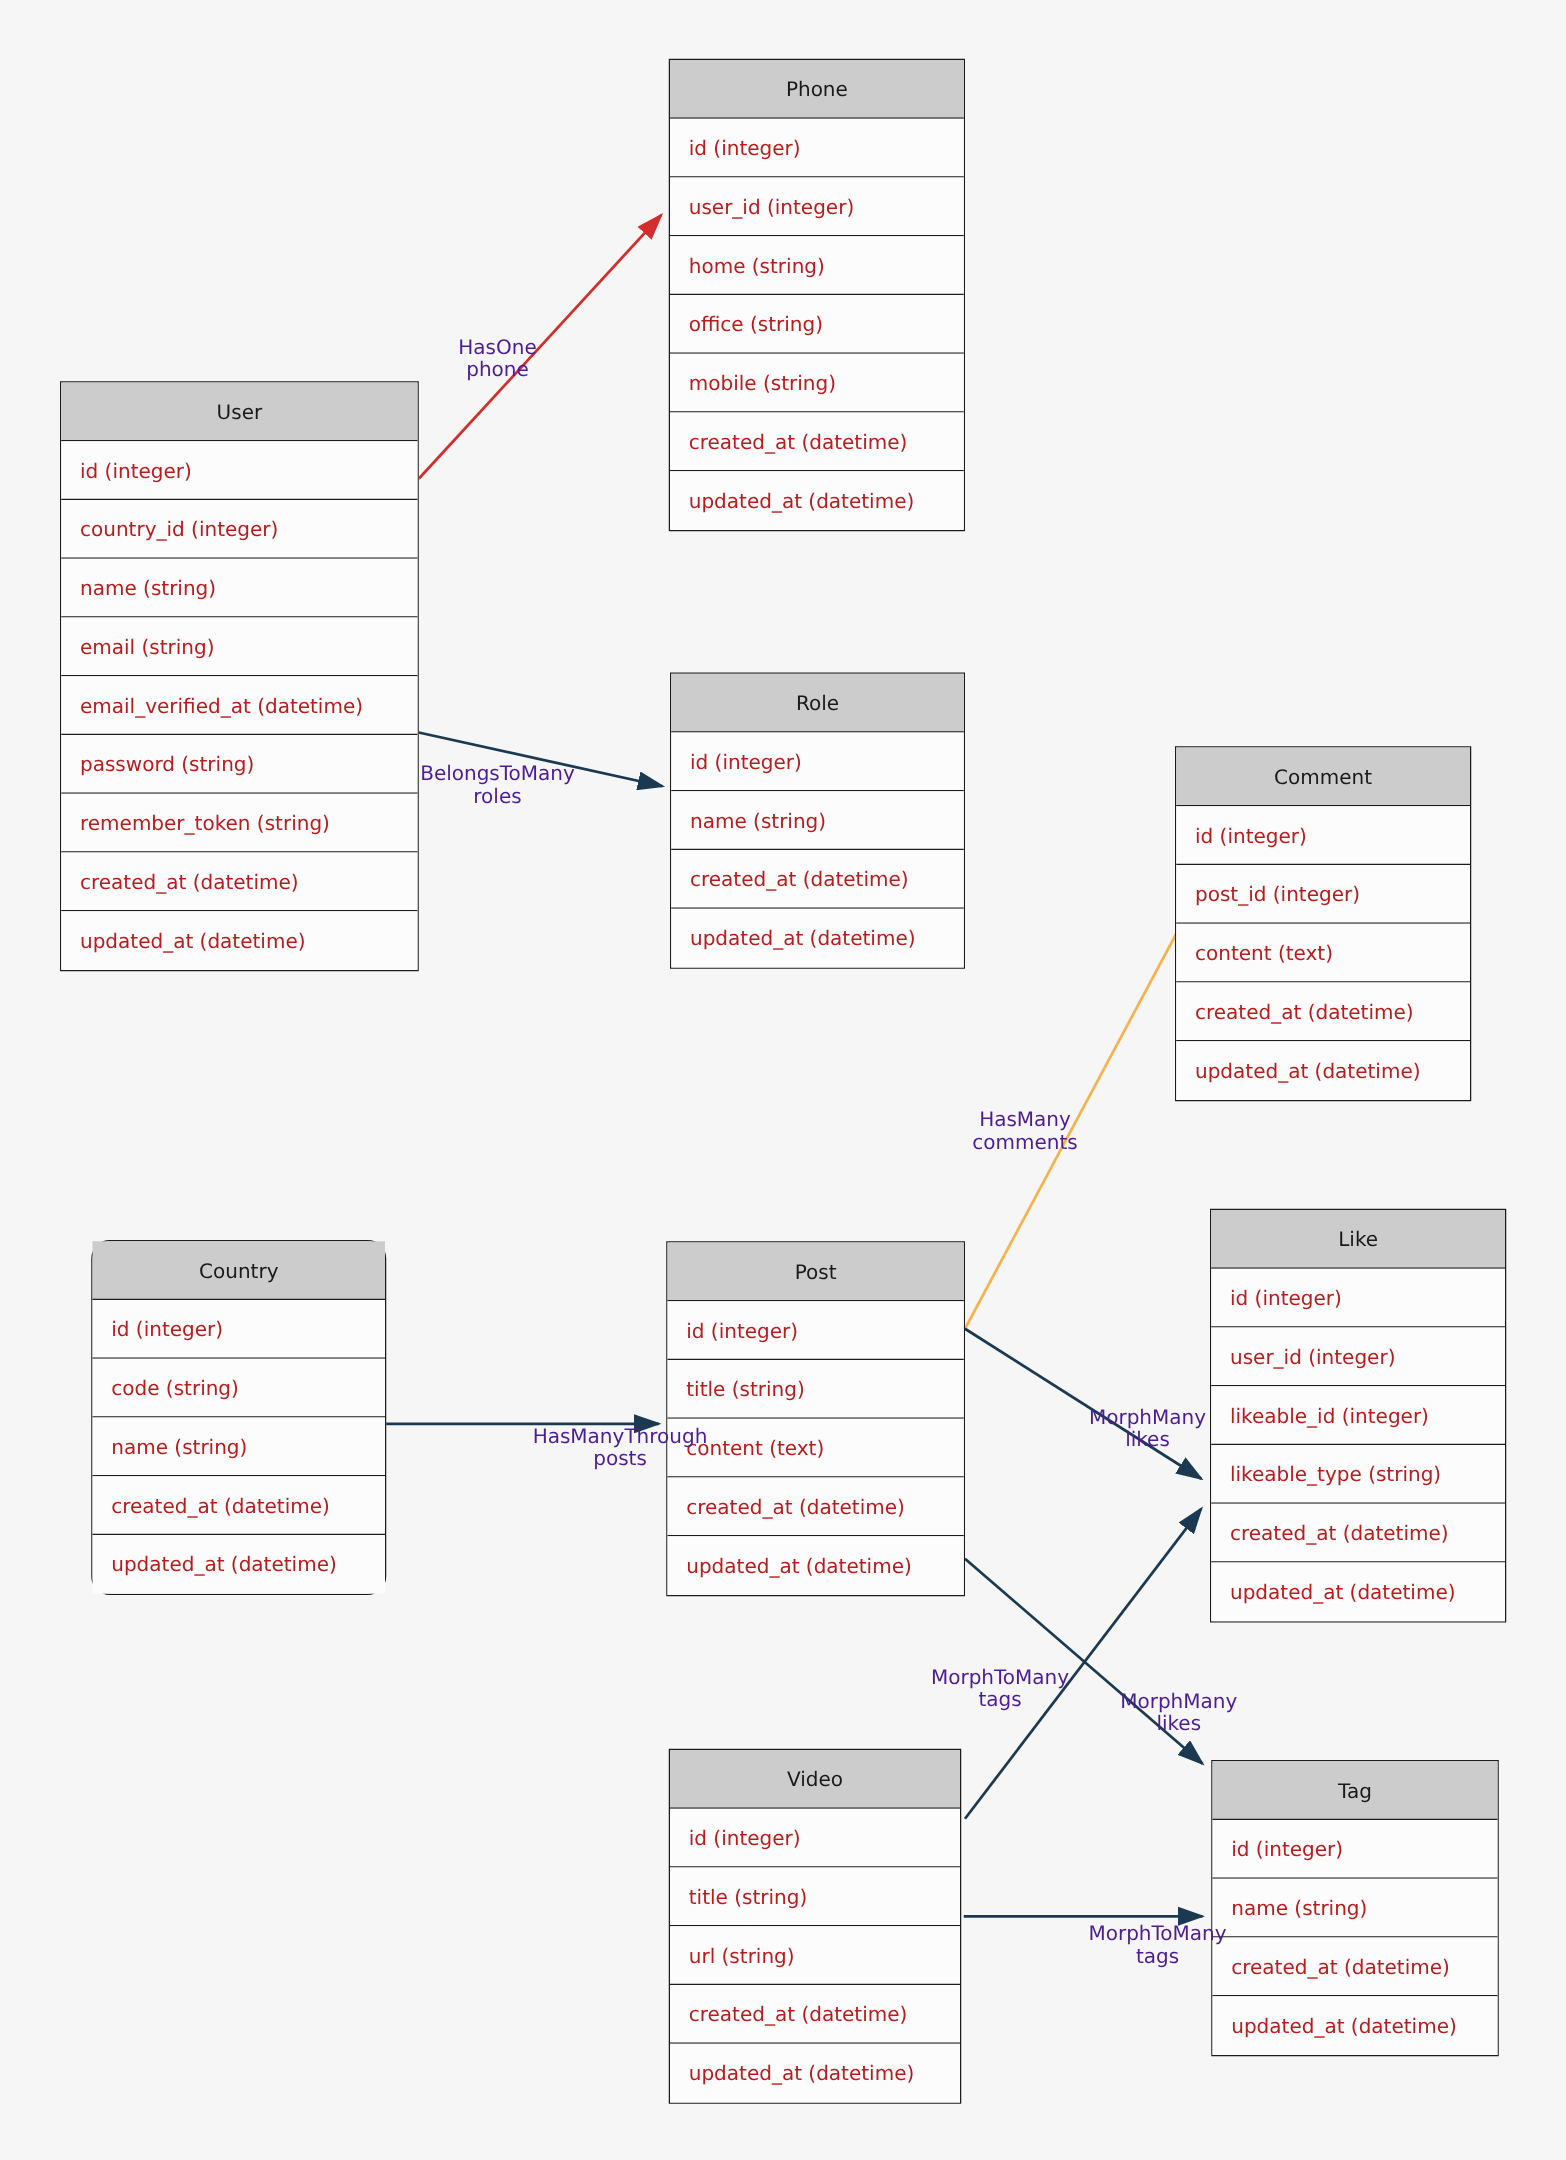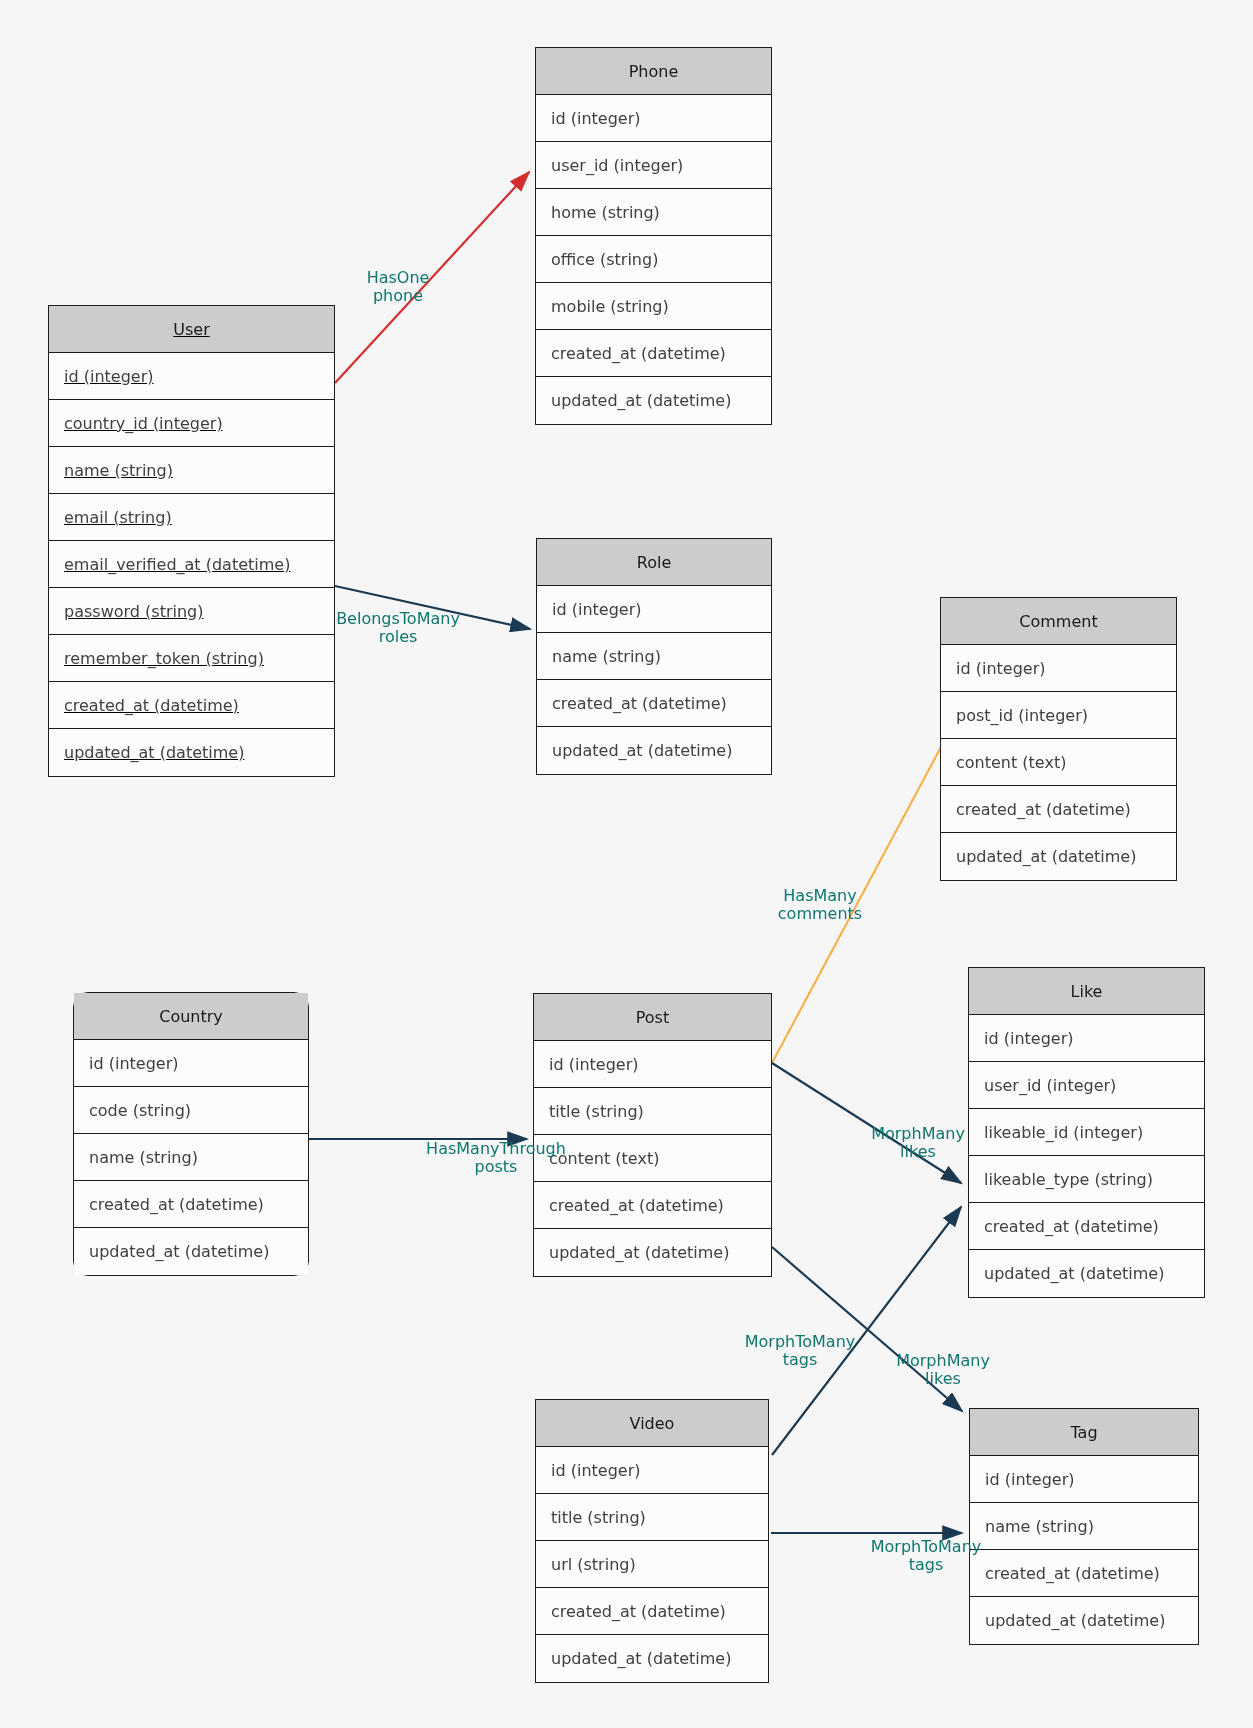--- a/index.html
+++ b/index.html
@@ -37,33 +37,33 @@
     color:#1a1a1a;
     box-sizing:border-box;
   }
   .erow{
     height:47px;
     border-bottom:1px solid #1c1c1c;
     display:flex;
     align-items:center;
     padding-left:15px;
     font-size:16px;
-    color:#404040;
+    color:#b91c1c;
     box-sizing:border-box;
     background:#fcfcfc;
     white-space:nowrap;
   }
   .erow:last-child{border-bottom:none;}
   .elabel{
     position:absolute;
     transform:translate(-50%,-50%);
     text-align:center;
     font-size:16px;
     line-height:18px;
-    color:#0f766e;
+    color:#4c1d95;
     white-space:nowrap;
     pointer-events:none;
   }
 </style>
 </head>
 <body>
 
 <div id="canvas">
   <svg id="edges-layer" width="1253" height="1728" viewBox="0 0 1253 1728" xmlns="http://www.w3.org/2000/svg">
     <defs>
@@ -93,21 +93,21 @@
       <div class="etable" style="left: 535px; top: 47px; width: 237px;">
         <div class="ehead">Phone</div>
         <div class="erow">id (integer)</div>
         <div class="erow">user_id (integer)</div>
         <div class="erow">home (string)</div>
         <div class="erow">office (string)</div>
         <div class="erow">mobile (string)</div>
         <div class="erow">created_at (datetime)</div>
         <div class="erow">updated_at (datetime)</div>
       </div>
-      <div class="etable" style="left: 48px; top: 305px; width: 287px; text-decoration: underline;">
+      <div class="etable" style="left: 48px; top: 305px; width: 287px;">
         <div class="ehead">User</div>
         <div class="erow">id (integer)</div>
         <div class="erow">country_id (integer)</div>
         <div class="erow">name (string)</div>
         <div class="erow">email (string)</div>
         <div class="erow">email_verified_at (datetime)</div>
         <div class="erow">password (string)</div>
         <div class="erow">remember_token (string)</div>
         <div class="erow">created_at (datetime)</div>
         <div class="erow">updated_at (datetime)</div>

